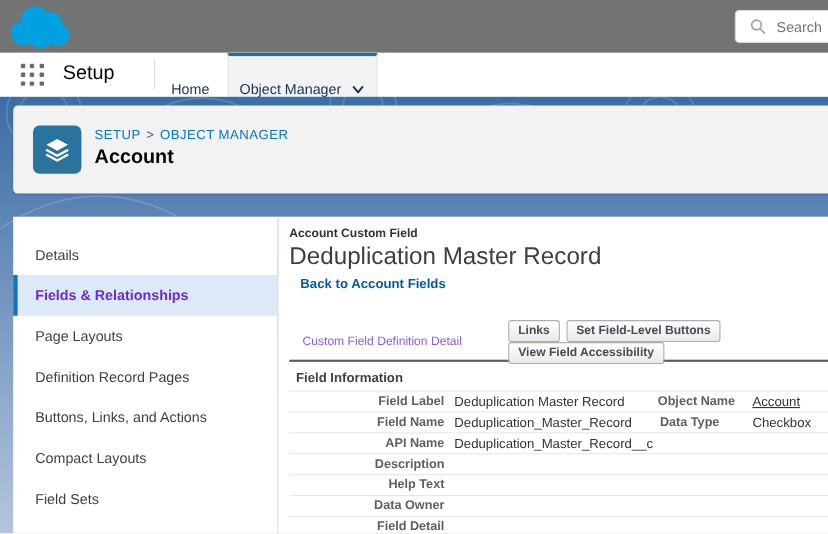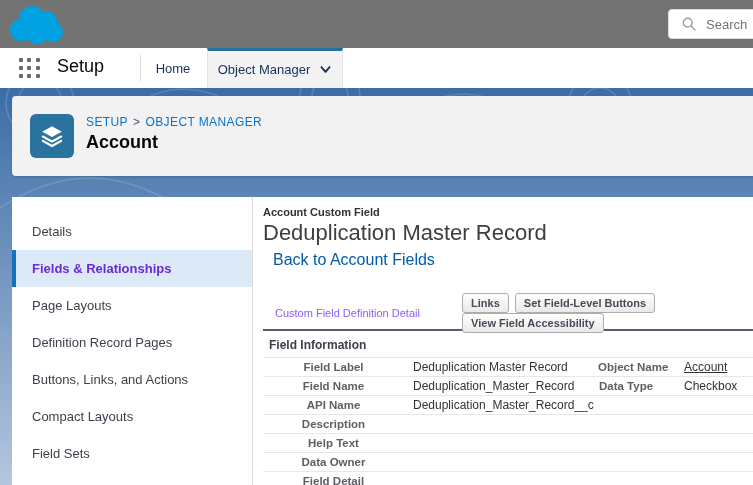--- a/index.html
+++ b/index.html
@@ -24,21 +24,21 @@
     font-family:"Liberation Sans", sans-serif; font-size:13px; color:#706e6b; width:100px;
   }
 
   
   .navbar { position:absolute; left:0; top:48px; width:753px; height:40px; background:#fff; }
   .waffle { position:absolute; left:19px; top:10px; width:22px; height:21px;
     display:grid; grid-template-columns:repeat(3,1fr); gap:3px; cursor:pointer; }
   .waffle span { width:4px; height:4px; border-radius:1px; background:#6b6b6b; }
   .app-label { position:absolute; left:57px; top:8px; font-size:18px; color:#080707; }
   .nav-divider { position:absolute; left:140px; top:7px; width:1px; height:26px; background:#dddbda; }
-  .tab { position:absolute; top:0; height:40px; display:flex; align-items:center; justify-content:center;
+  .tab { position:absolute; top:0; height:40px; display:flex; align-items:flex-end; justify-content:center;
     font-size:13px; color:#16325c; cursor:pointer; }
   .tab-home { left:148px; width:50px; }
   .tab-om {
     left:207px; width:136px; gap:9px;
     background:#f3f3f3; border-left:1px solid #e5e5e5; border-right:1px solid #e5e5e5;
     border-top:3px solid #21719c;
   }
 
   
   .page-bg { position:absolute; left:0; top:88px; width:753px; height:397px;
@@ -62,38 +62,38 @@
   .sidebar li { height:37px; display:flex; align-items:center; padding-left:16px;
     font-size:13px; color:#3e3e4c; cursor:pointer; border-left:4px solid transparent; }
   .sidebar li.active { background:#dce9f7; border-left:4px solid #1670bd;
     font-weight:bold; color:#6d28d9; }
 
   
   .main { position:absolute; left:253px; top:197px; width:512px; height:288px;
     background:#fff; padding:9px 0 0 10px; }
   .eyebrow { font-size:11px; font-weight:bold; color:#333; }
   .page-h1 { font-size:22px; font-weight:normal; color:#3e3e3c; margin-top:2px; white-space:nowrap; }
-  .back-link { display:inline-block; margin:5px 0 0 10px; font-size:16px; color:#015ba7;
-    text-decoration:none; cursor:pointer; }
+  .back-link { display:inline-block; margin:5px 0 0 10px; font-size:12px; color:#015ba7;
+    text-decoration:none; cursor:pointer;font-weight:bold; }
 
   .section-head { display:flex; align-items:center; margin-top:33px; padding-left:12px; height:22px; }
   .section-title { font-size:11px; font-weight:normal; color:#8b5cf6; width:214px; white-space:nowrap; }
   .btn {
     font-family:"Liberation Sans", sans-serif; font-size:11px; font-weight:bold; color:#4a4a56;
     background:linear-gradient(#ffffff, #e9e9eb); border:1px solid #b0adab; border-radius:3px;
     padding:3px 8px; margin-right:6px; white-space:nowrap; cursor:pointer;
   }
   .dark-rule { height:2px; background:#5a5d72; margin-top:5px; }
   .subsection-title { font-size:12px; font-weight:bold; color:#3e3e4c; margin:7px 0 0 6px; }
 
   .field-table { margin-top:5px; }
   .frow { display:grid; grid-template-columns:150px 185px 65px auto;
     border-top:1px solid #e7e7e7; height:19px; align-items:center; }
   .frow:last-child { border-bottom:1px solid #e7e7e7; }
-  .flabel { font-size:11.5px; font-weight:bold; color:#5e5e64; text-align:center; padding-right:9px;
+  .flabel { font-size:11.5px; font-weight:bold; color:#5e5e64; text-align:right; padding-right:9px;
     white-space:nowrap; }
   .fvalue { font-size:12px; color:#333; white-space:nowrap; overflow:visible; }
   .fvalue2 { padding-left:21px; }
   .fvalue a { color:#333; text-decoration:underline; cursor:pointer; }
 </style>
 </head>
 <body>
 
 <div class="topbar">
   <svg class="cloud-logo" viewBox="0 0 56 42">

